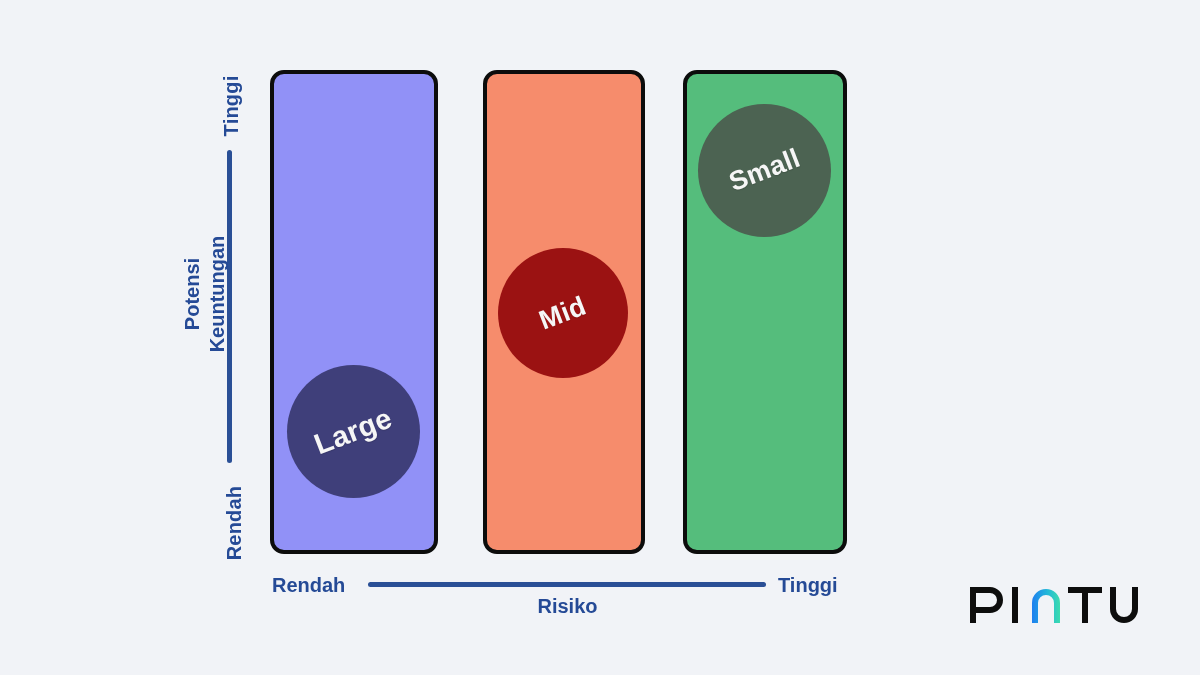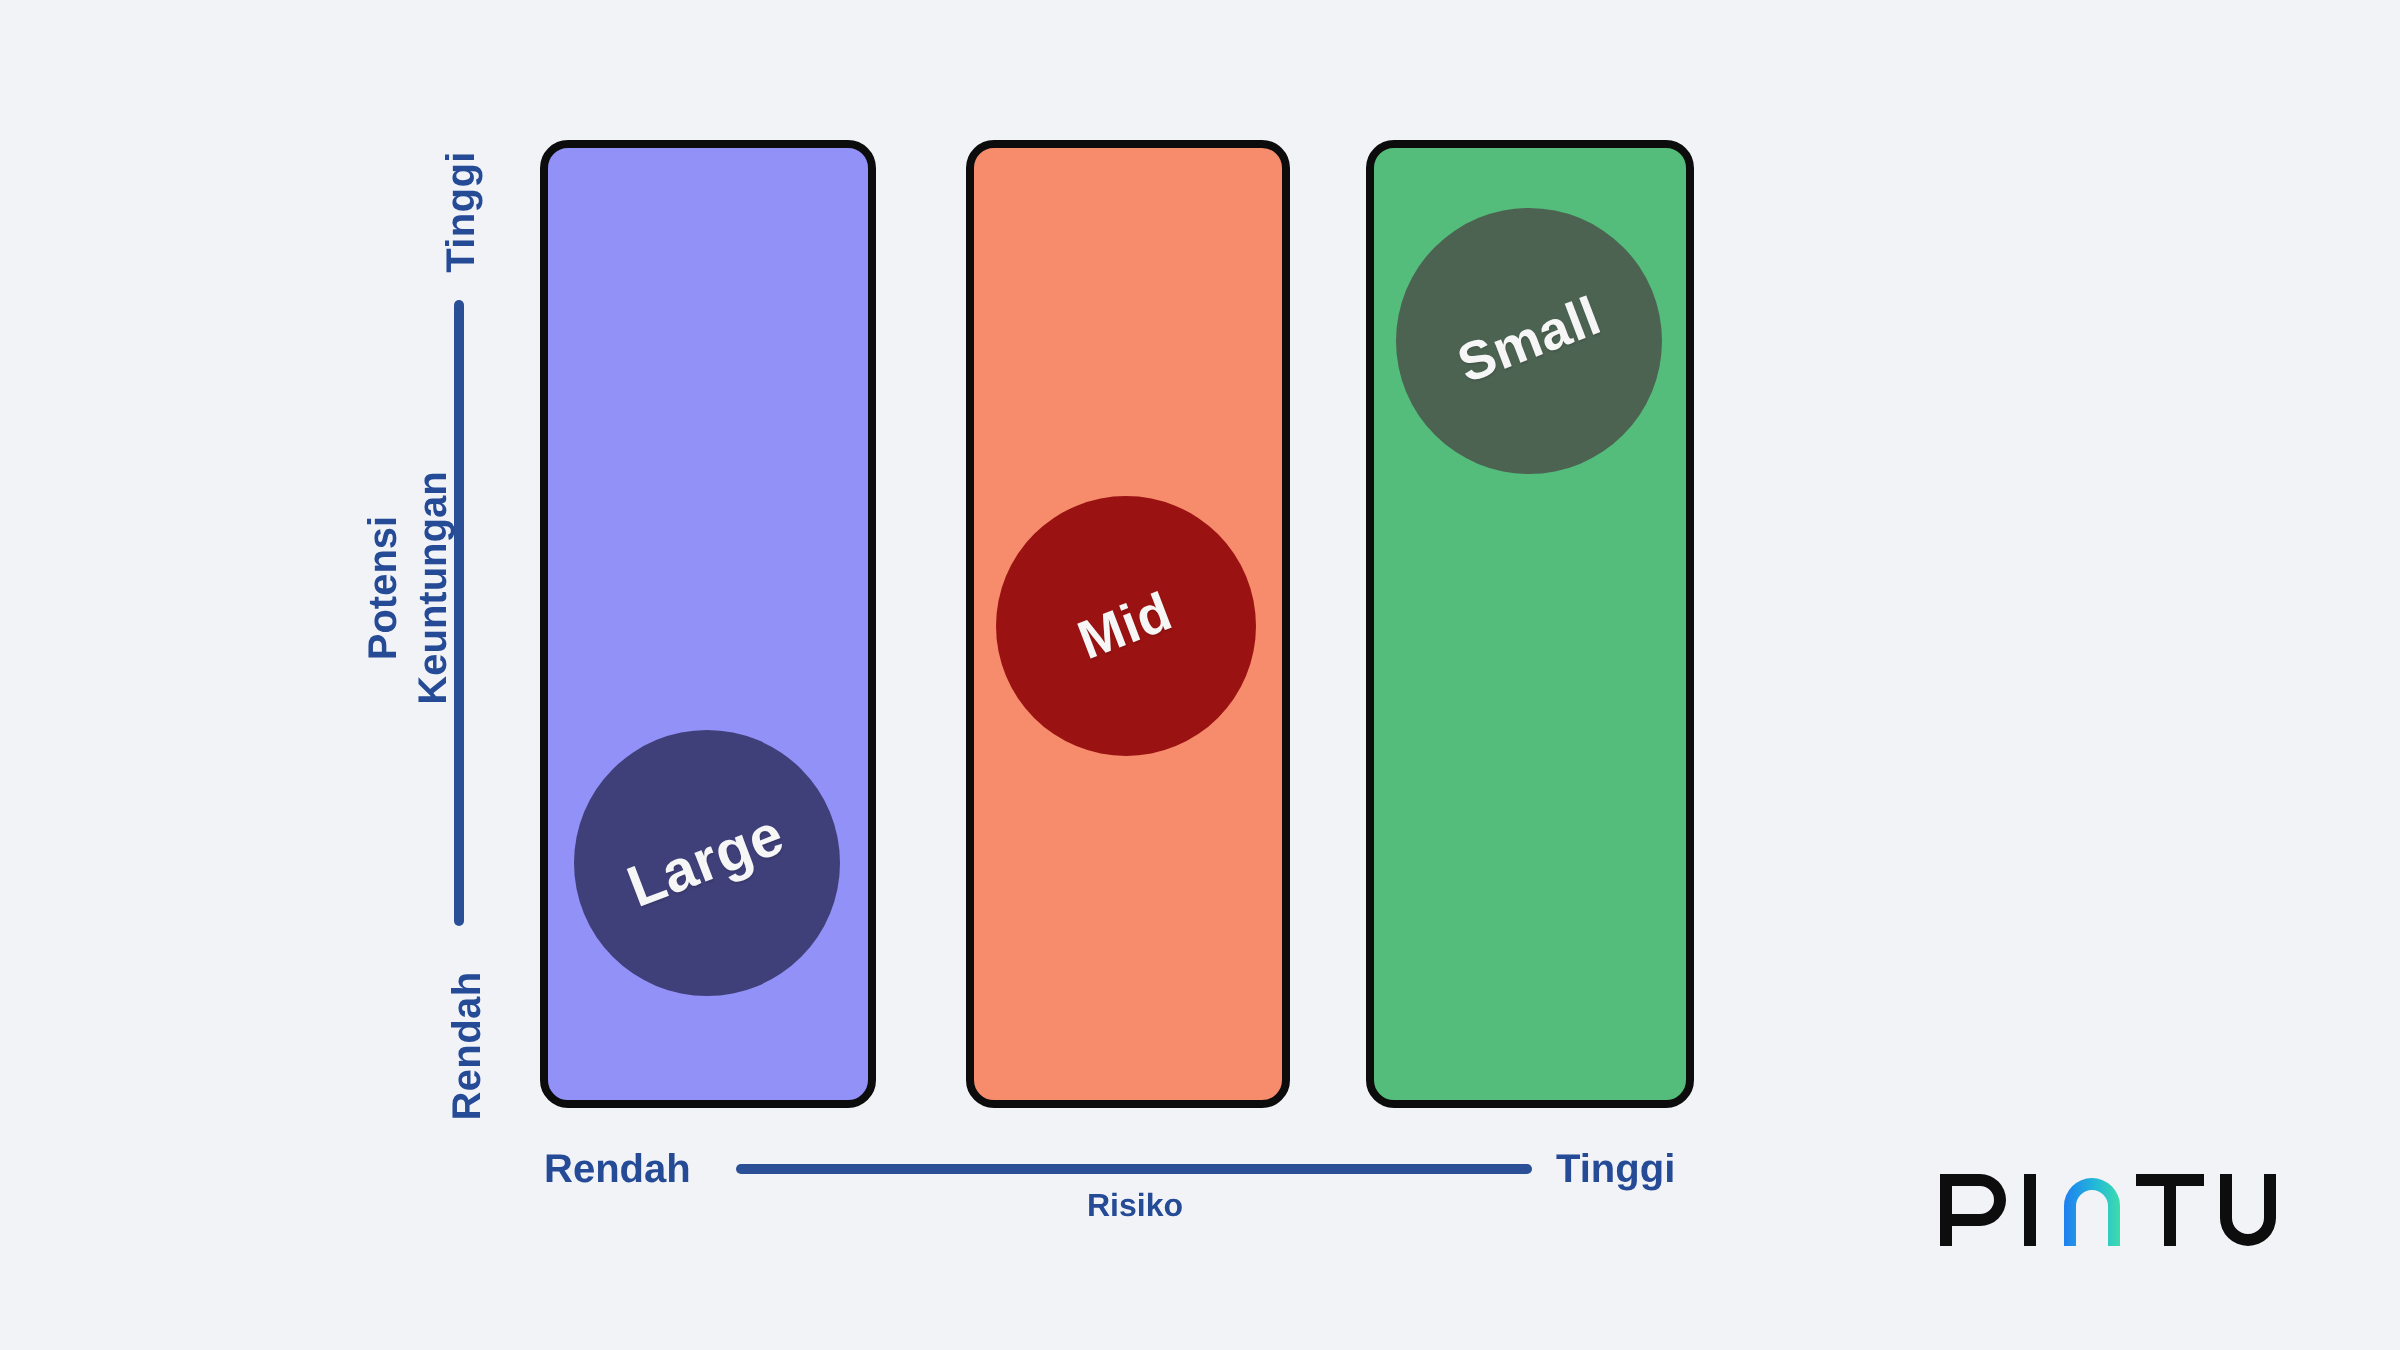--- a/index.html
+++ b/index.html
@@ -174,21 +174,21 @@
     background: #2a4f96;
     border-radius: 3px;
   }
   #x-axis-title {
     position: absolute;
     left: 0;
     top: 35px;
     width: 1135px;
     text-align: center;
     color: #254a96;
-    font-size: 16px;
+    font-size: 20px;
     font-weight: bold;
   }
 
   
   #brand-logo {
     position: absolute;
     left: 968px;
     top: 583px;
     width: 170px;
     height: 44px;

